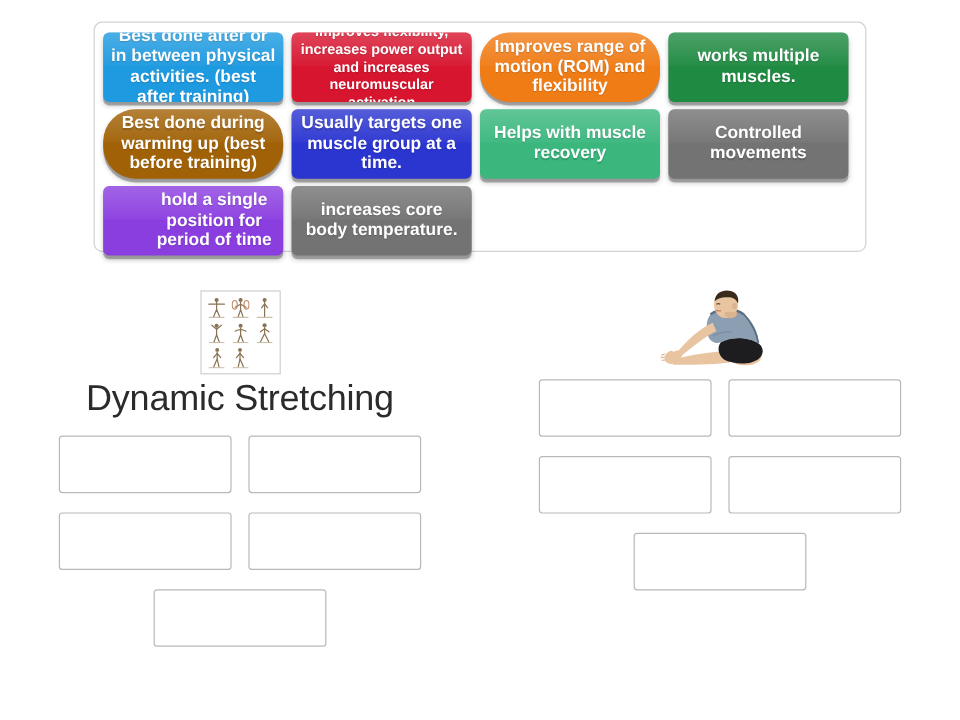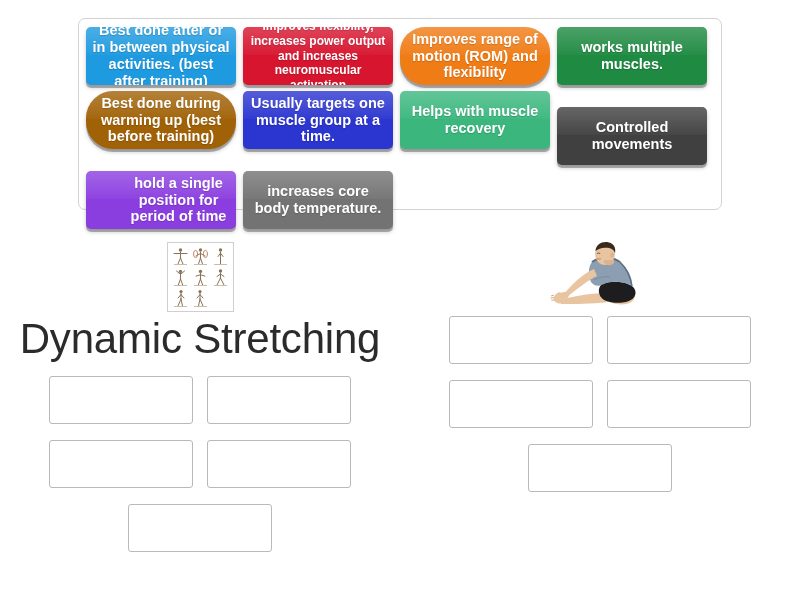--- a/index.html
+++ b/index.html
@@ -116,21 +116,21 @@
   .thumb-cell svg { display: block; }
 
   
   .photo {
     width: 104px;
     height: 72px;
   }
   .photo svg { display: block; }
 
   .cat-title {
-    font-size: 42px;
+    font-size: 30px;
     font-weight: 400;
     color: #2b2b2b;
     letter-spacing: -0.2px;
     line-height: 1.1;
     margin-bottom: 14px;
     white-space: nowrap;
   }
 
   .dropzones {
     width: 340px;
@@ -169,21 +169,21 @@
     </div>
     <div class="tile" style="background: #a16207; border-radius: 27px;">
       <span>Best done during warming up (best before training)</span>
     </div>
     <div class="tile" style="background: rgb(43, 53, 208);">
       <span>Usually targets one muscle group at a time.</span>
     </div>
     <div class="tile" style="background: rgb(59, 183, 126);">
       <span>Helps with muscle recovery</span>
     </div>
-    <div class="tile" style="background: #404040; margin-top: 16px;">
+    <div class="tile" style="background: #737373;">
       <span>Controlled movements</span>
     </div>
     <div class="tile" style="background: rgb(139, 62, 224); padding-left: 40px;">
       <span>hold a single position for period of time</span>
     </div>
     <div class="tile" style="background: #737373;">
       <span>increases core body temperature.</span>
     </div>
   </div>
 

